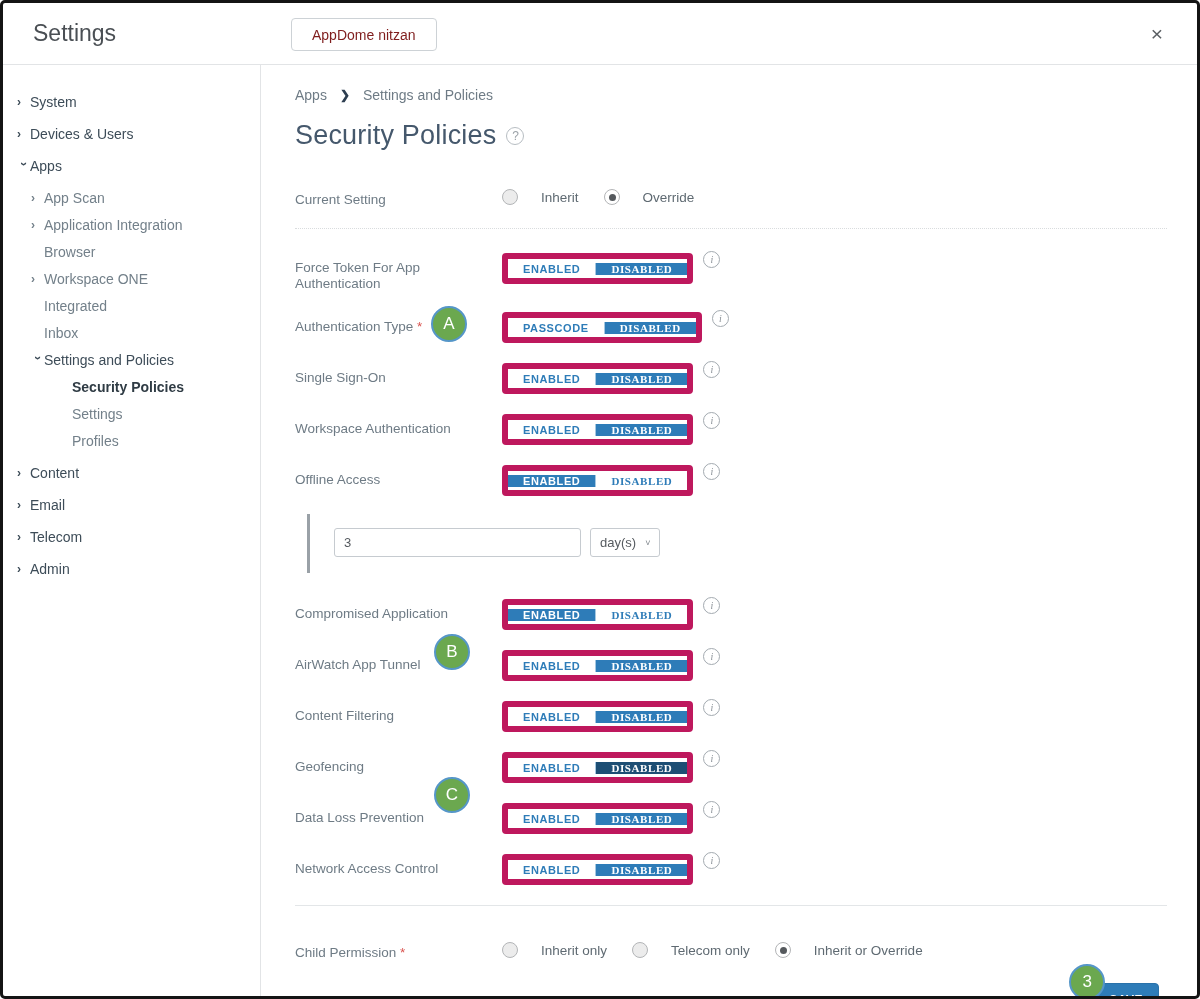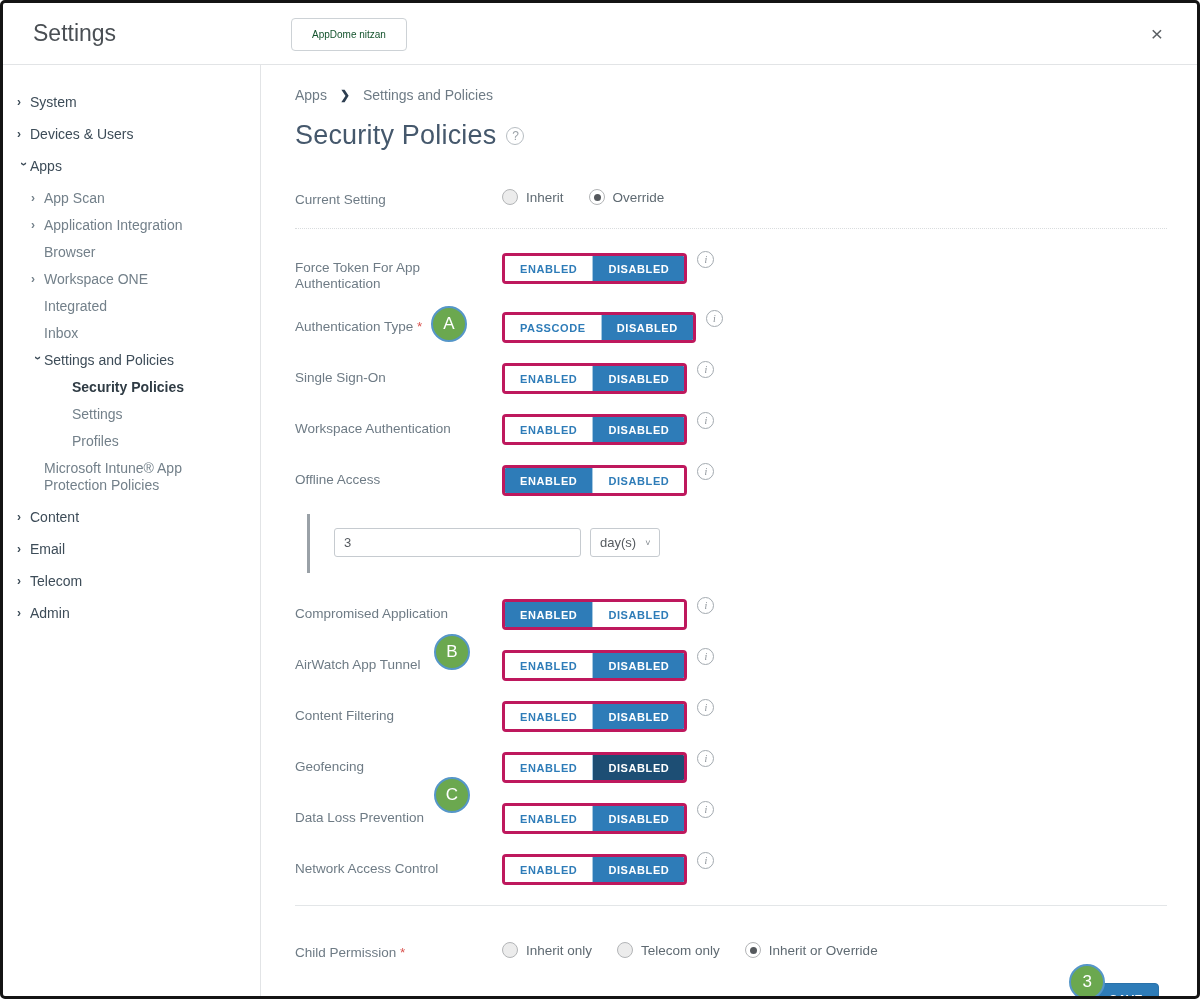--- a/index.html
+++ b/index.html
@@ -17,21 +17,21 @@
   .hdr {
     height: 62px; border-bottom: 1px solid #e2e4e6;
     display: flex; align-items: center;
     padding: 0 30px; position: relative;
   }
   .win-title { font-size: 23px; color: #4a4f54; font-weight: 400; }
   .org-btn {
     position: absolute; left: 288px; top: 15px;
     height: 33px; padding: 0 20px;
     background: #fff; border: 1px solid #cdd2d6; border-radius: 4px;
-    color: #14532d; font-size: 10px;
+    color: #7f1d1d; font-size: 14px;
     display: flex; align-items: center; cursor: pointer;
   }
   .close-x {
     position: absolute; right: 34px; top: 20px;
     font-size: 21px; color: #5a5f63; line-height: 1; cursor: pointer;
   }
 
   
   .body-wrap { display: flex; height: 934px; }
   .sidebar {
@@ -74,31 +74,32 @@
   .form { margin-top: 34px; }
   .row { display: flex; align-items: flex-start; margin-bottom: 20px; }
   .row-label {
     width: 207px; min-width: 207px; font-size: 13.5px; color: #6e7b85;
     padding-top: 7px; padding-right: 18px; position: relative; line-height: 16px;
   }
   .req { color: #d9534f; }
 
   .segmented {
     display: inline-flex; height: 31px;
-    border: 3px solid #be185d; border-radius: 4px; overflow: hidden;
+    border: 6px solid #be185d; border-radius: 4px; overflow: hidden;
     background: #fff;
+    align-items: center;
   }
   .seg {
     min-width: 88px; padding: 0 15px;
     display: flex; align-items: center; justify-content: center;
     font-size: 11px; font-weight: bold; letter-spacing: .6px;
     color: #2e7cb8; background: #fff; cursor: pointer; white-space: nowrap;
     border-right: 1px solid #a5c8e1;
   }
-  .seg:last-child { border-right: none; }
+  .seg:last-child { border-right: none; font-family: Liberation Serif, serif; }
   .seg.selected { background: #2e7cb8; color: #fff; }
   .seg.selected.dark { background: #1d4e74; }
 
   .info-icon {
     width: 17px; height: 17px; margin-left: 10px; margin-top: -2px;
     border-radius: 50%; border: 1px solid #a3aab0; color: #8b9298;
     font-size: 10px; font-style: italic; font-family: "Liberation Serif", serif;
     display: flex; align-items: center; justify-content: center;
     flex: none; cursor: pointer;
   }
@@ -131,21 +132,21 @@
   .unit-select {
     margin-left: 9px; height: 29px; padding: 0 9px;
     border: 1px solid #c6cbd0; border-radius: 3px; background: #fff;
     font-size: 13px; color: #555a5f;
     display: flex; align-items: center; gap: 9px; cursor: pointer;
   }
   .sel-chev { font-size: 9px; color: #7d848a; }
 
   
   .radio-group { display: flex; align-items: center; padding-top: 4px; }
-  .radio-opt { display: flex; align-items: center; gap: 8px; margin-right: 25px; cursor: pointer; }
+  .radio-opt { display: flex; align-items: center; gap: 23px; margin-right: 25px; cursor: pointer; }
   .radio {
     width: 16px; height: 16px; border-radius: 50%;
     border: 1px solid #b3b5b7; background: #ececec; position: relative; flex: none;
   }
   .radio.selected { background: #fff; }
   .radio.selected::after {
     content: ""; position: absolute; left: 4px; top: 4px;
     width: 7px; height: 7px; border-radius: 50%; background: #55595d;
   }
   .radio-label { font-size: 13.5px; color: #5f6a72; }
@@ -222,24 +223,20 @@
             <span class="chev"></span>
             <span class="nav-label">Security Policies</span>
           </div>
           <div class="nav-item lvl3">
             <span class="chev"></span>
             <span class="nav-label">Settings</span>
           </div>
           <div class="nav-item lvl3">
             <span class="chev"></span>
             <span class="nav-label">Profiles</span>
-          </div>
-          <div class="nav-item lvl2">
-            <span class="chev"></span>
-            <span class="nav-label">Microsoft Intune® App Protection Policies</span>
           </div>
           <div class="nav-item lvl1 strong">
             <span class="chev">›</span>
             <span class="nav-label">Content</span>
           </div>
           <div class="nav-item lvl1 strong">
             <span class="chev">›</span>
             <span class="nav-label">Email</span>
           </div>
           <div class="nav-item lvl1 strong">

